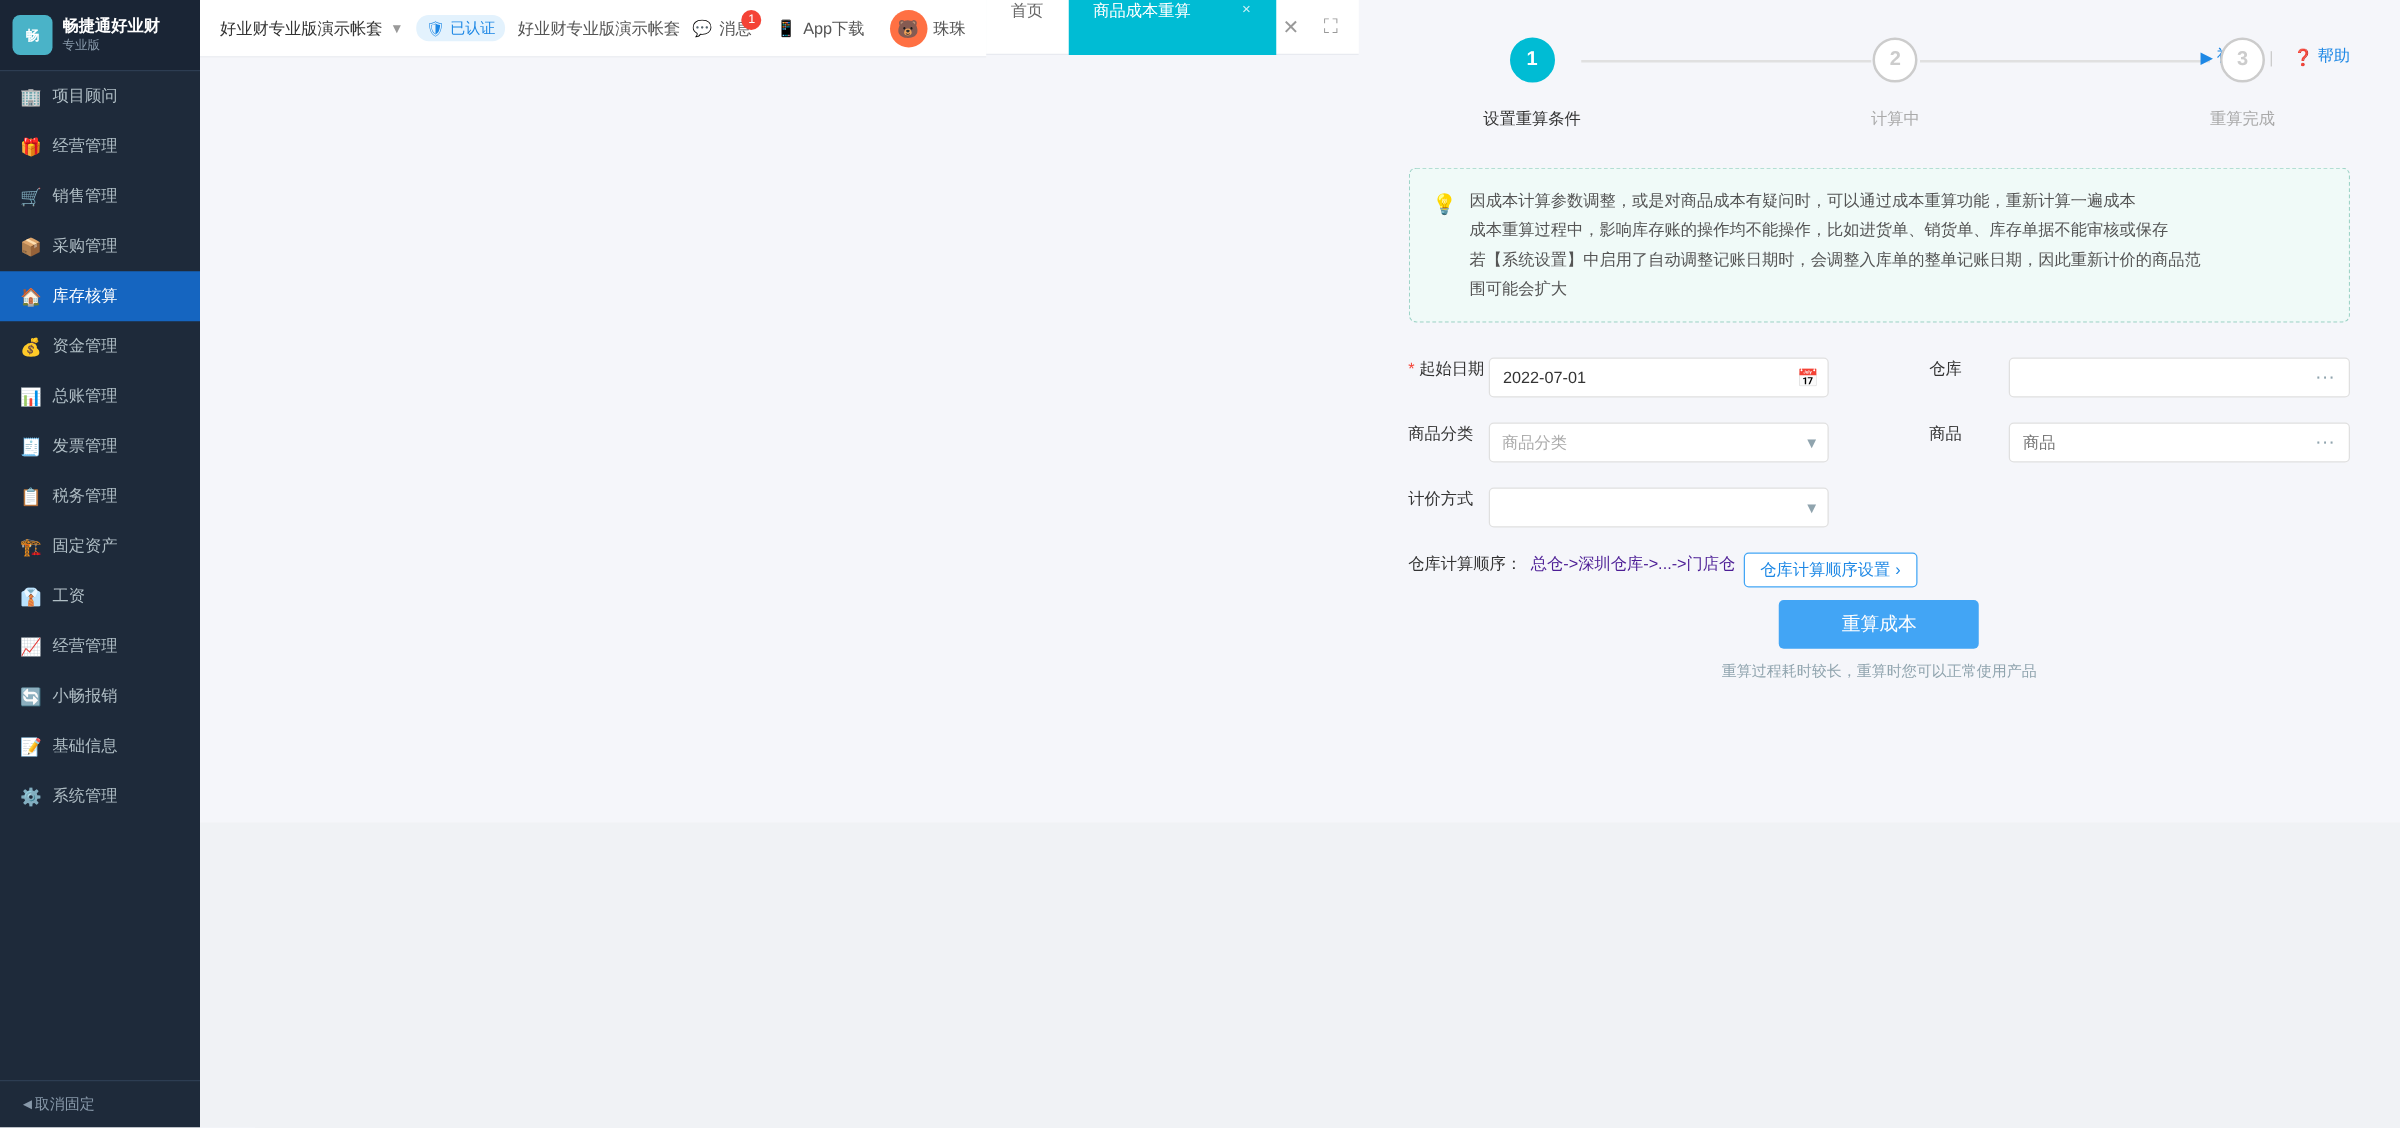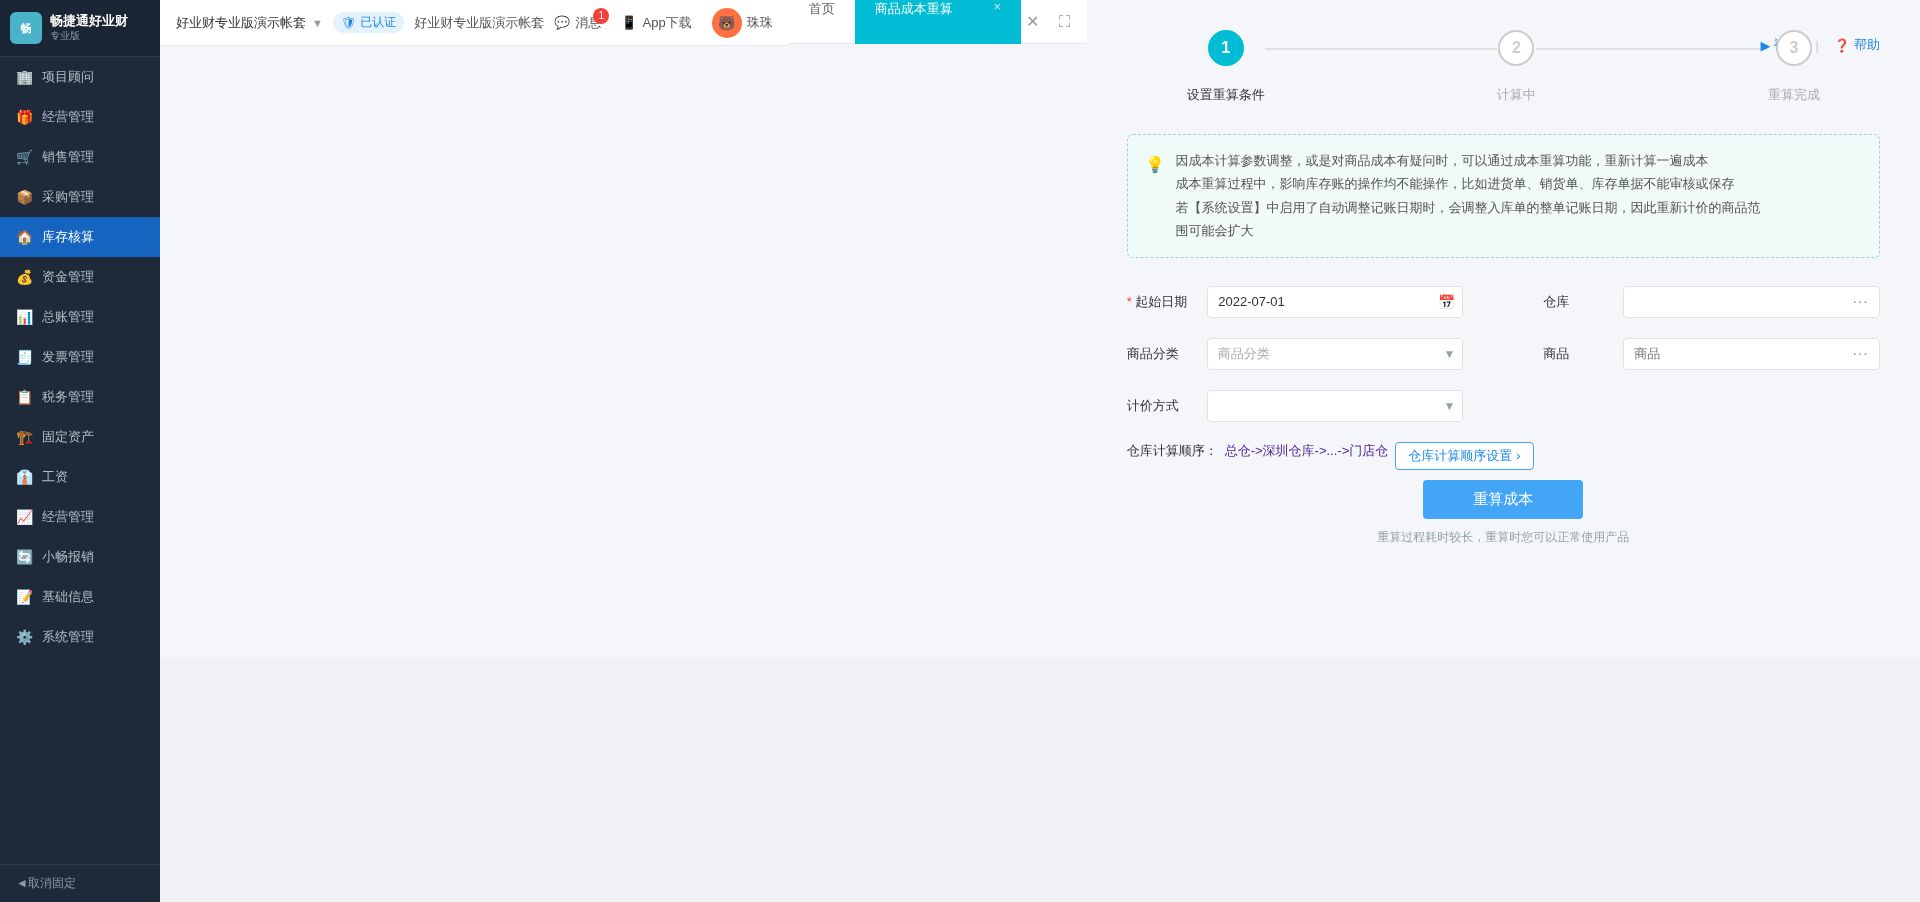--- a/index.html
+++ b/index.html
@@ -305,22 +305,21 @@
 
     
     .form-grid {
       display: grid;
       grid-template-columns: 1fr 1fr;
       gap: 20px 80px;
       margin-bottom: 20px;
     }
     .form-row {
       display: flex;
-      align-items: center;
-      gap: 20px;
+      gap: 4px;
     }
     .form-label {
       font-size: 13px;
       color: #333;
       white-space: nowrap;
       min-width: 60px;
     }
     .form-label.required::before {
       content: '* ';
       color: #f44336;

